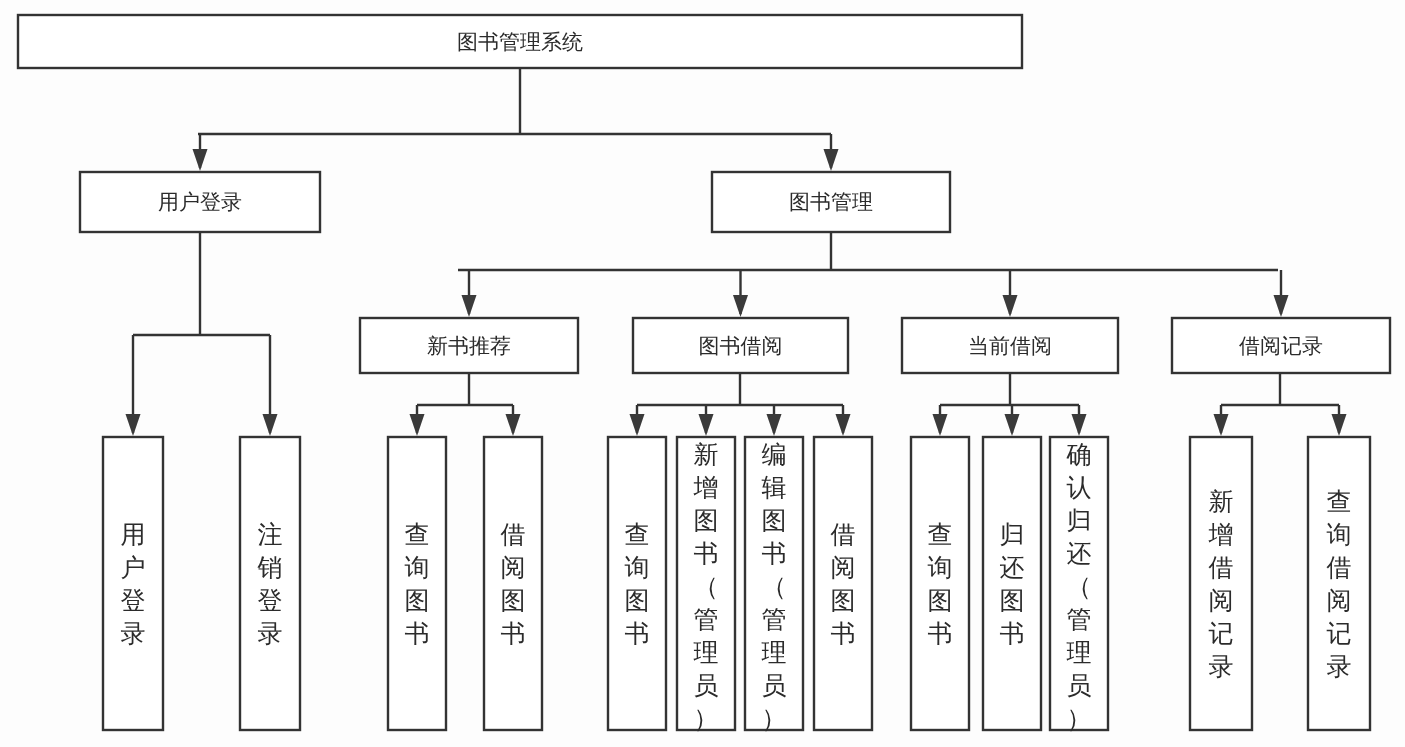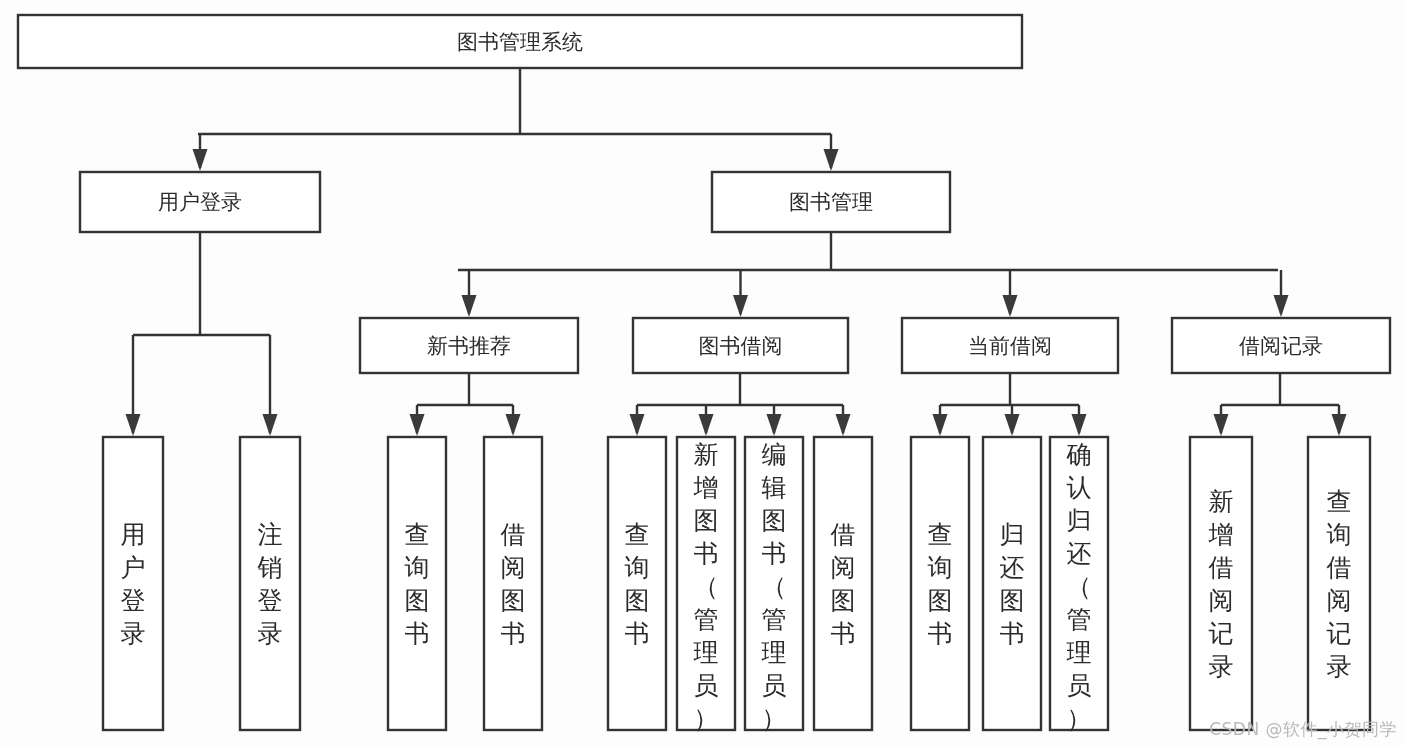--- a/index.html
+++ b/index.html
@@ -220,14 +220,13 @@
         <g>
           <rect x="1190" y="437" width="62" height="293" class="node-box"></rect>
           <text x="1221" y="510.24" class="node-label-v"><tspan x="1221" dy="0">新</tspan><tspan x="1221" dy="33">增</tspan><tspan x="1221" dy="33">借</tspan><tspan x="1221" dy="33">阅</tspan><tspan x="1221" dy="33">记</tspan><tspan x="1221" dy="33">录</tspan></text>
         </g>
         <g>
           <rect x="1308" y="437" width="62" height="293" class="node-box"></rect>
           <text x="1339" y="510.24" class="node-label-v"><tspan x="1339" dy="0">查</tspan><tspan x="1339" dy="33">询</tspan><tspan x="1339" dy="33">借</tspan><tspan x="1339" dy="33">阅</tspan><tspan x="1339" dy="33">记</tspan><tspan x="1339" dy="33">录</tspan></text>
         </g>
       </g>
   </svg>
-  <div class="watermark">CSDN @软件_小贺同学</div>
 </div>
 
 </body></html>

